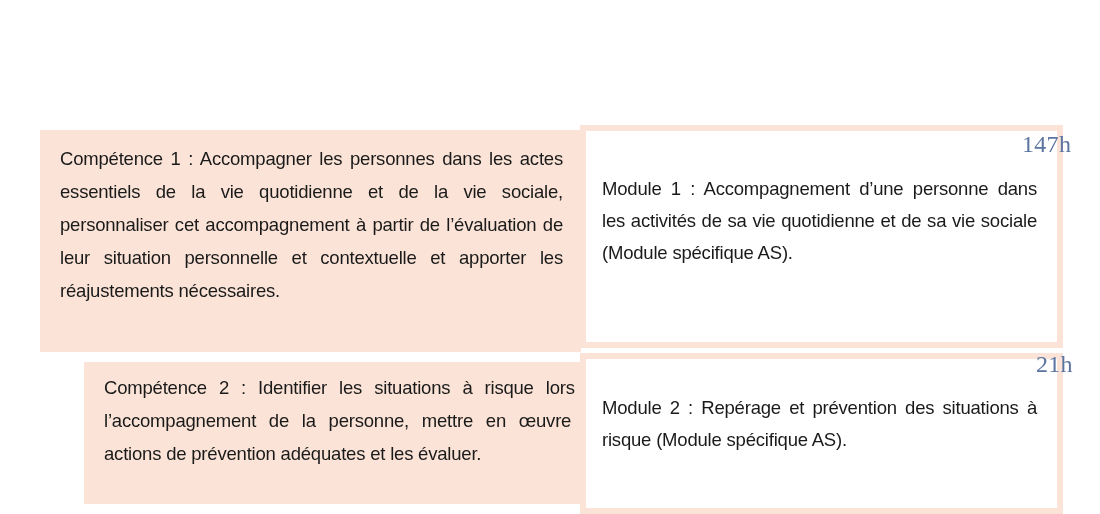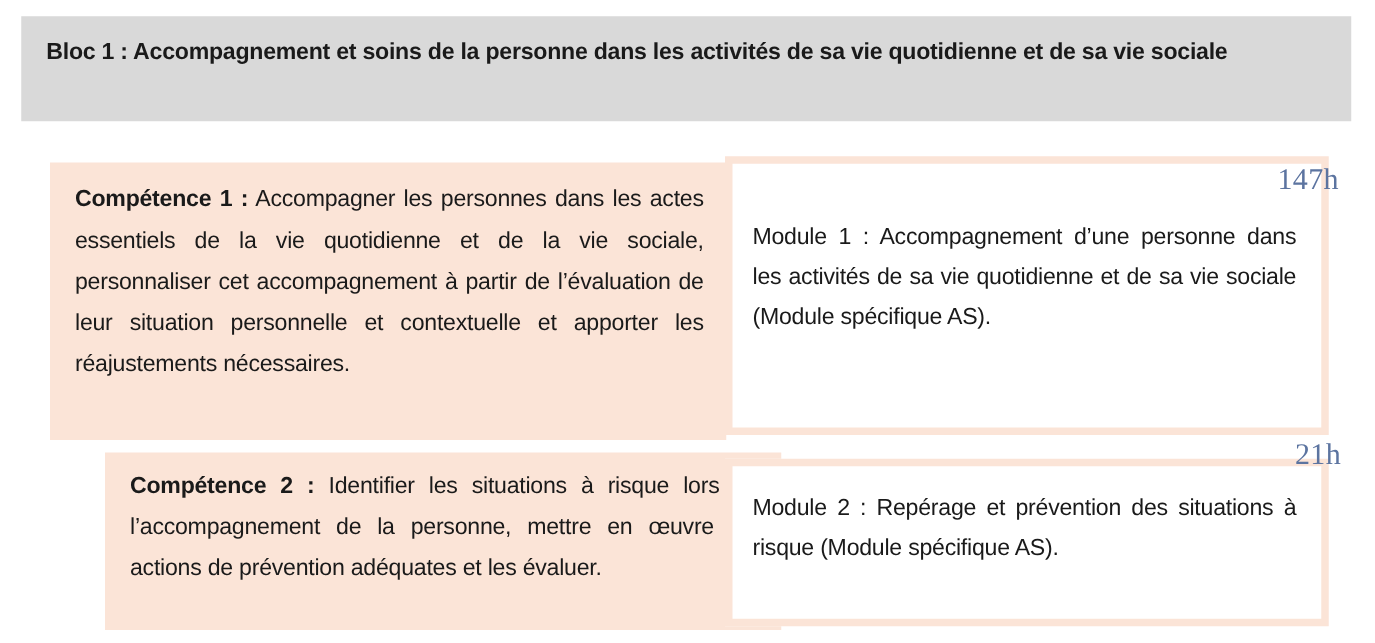--- a/index.html
+++ b/index.html
@@ -32,21 +32,21 @@
       position: absolute;
       left: 40px;
       width: 541px;
       background: #fbe4d7;
       padding: 0 18px 0 20px;
       font-size: 18.5px;
       line-height: 33px;
       text-align: justify;
       letter-spacing: -0.2px;
     }
-    .comp-cell .label { font-weight: bold; }
+    .comp-cell .label { font-weight: normal; }
 
     .module-cell {
       position: absolute;
       left: 580px;
       width: 483px;
       background: #ffffff;
       border: 6px solid #fbe4d7;
       border-left-width: 6px;
       padding: 0 20px 0 16px;
       font-size: 18.5px;
@@ -63,31 +63,28 @@
       font-size: 24px;
       letter-spacing: 0.3px;
       font-family: Liberation Serif, serif;
     }
 
     #comp1 { top: 130px; height: 222px; padding-top: 12px; }
     #mod1  { top: 125px; height: 223px; padding-top: 42px; }
     #hours1 { left: 1022px; top: 131px; }
 
     #comp2 { top: 362px; height: 142px; padding-top: 9px; margin-left: 44px; }
-    #mod2  { top: 367px; height: 134px; padding-top: 17px; }
+    #mod2  { top: 353px; height: 161px; padding-top: 33px; }
     #hours2 { left: 1036px; top: 351px; }
   </style>
 </head>
 <body>
 
 <div class="page">
 
-  <div class="bloc-header">
-    <div class="bloc-title">Bloc 1 : Accompagnement et soins de la personne dans les activités de sa vie quotidienne et de sa vie sociale</div>
-  </div>
 
   <div class="comp-cell" id="comp1">
     <span class="label">Compétence 1 :</span><span> Accompagner les personnes dans les actes essentiels de la vie quotidienne et de la vie sociale, personnaliser cet accompagnement à partir de l’évaluation de leur situation personnelle et contextuelle et apporter les réajustements nécessaires.</span>
   </div>
   <div class="module-cell" id="mod1">
     <span class="label">Module 1 :</span><span> Accompagnement d’une personne dans les activités de sa vie quotidienne et de sa vie sociale (</span><span class="ital">Module spécifique AS</span><span>).</span>
   </div>
   <div class="hours" id="hours1">147h</div>
 
   <div class="comp-cell" id="comp2">

